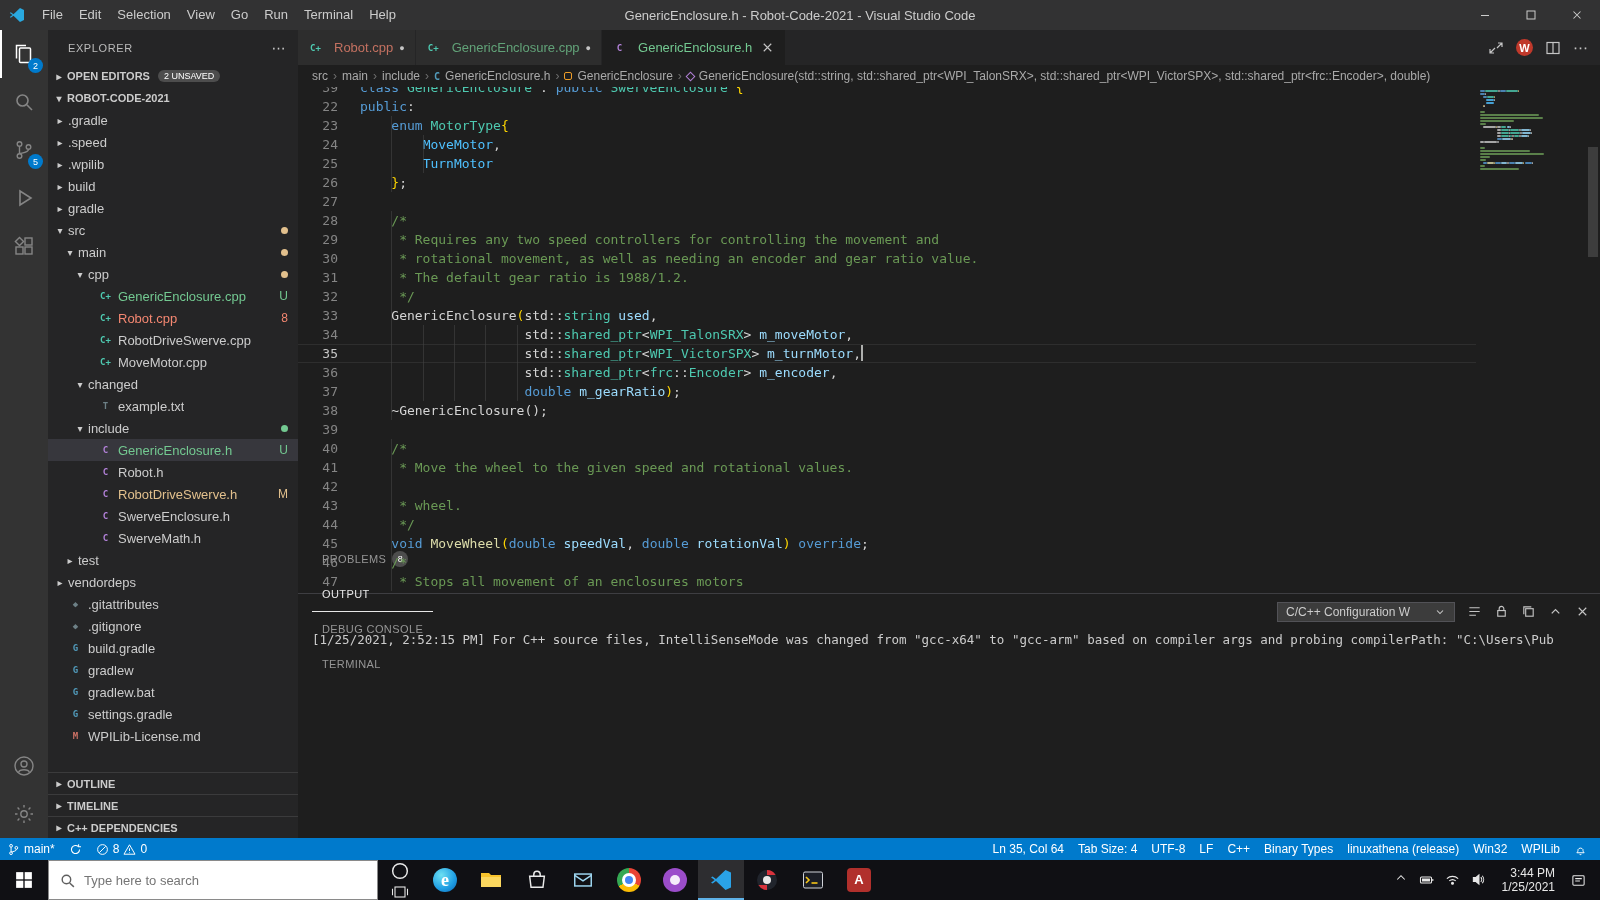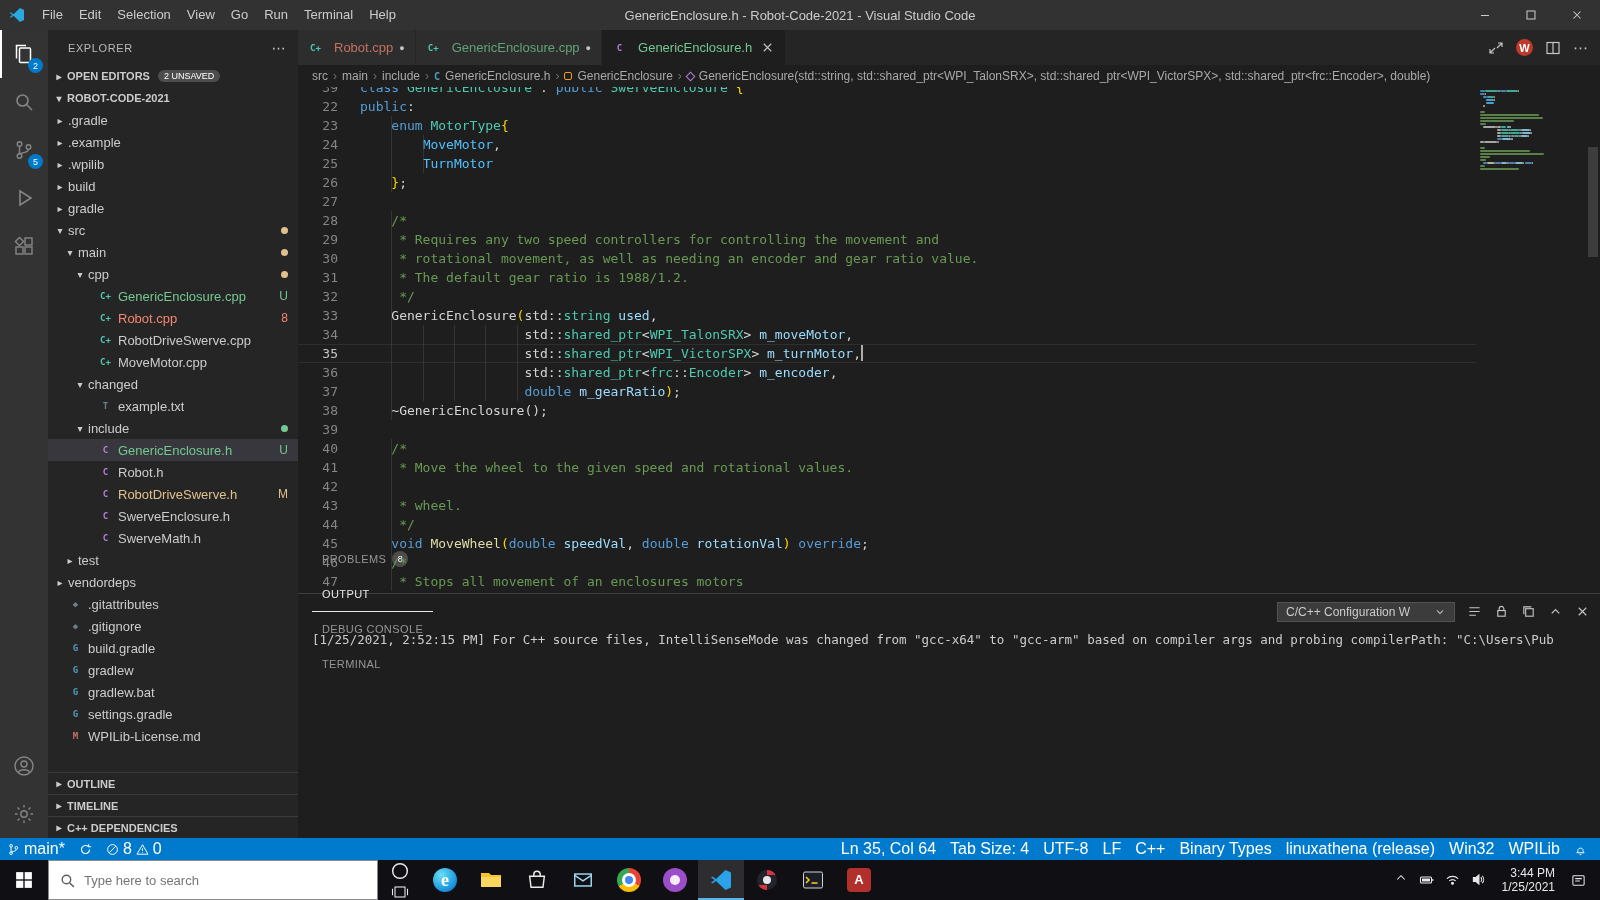--- a/index.html
+++ b/index.html
@@ -87,21 +87,21 @@
   .panel-tab.active{color:#e7e7e7;box-shadow:inset 0 -1px 0 #e7e7e7}
   .panel-badge{background:#4d4d4d;color:#fff;border-radius:50%;font-size:9px;width:16px;height:16px;display:flex;align-items:center;justify-content:center}
   #panel-right{margin-left:auto;display:flex;align-items:center;gap:12px;color:#c5c5c5}
   #channel-select{display:flex;align-items:center;gap:8px;border:1px solid #525257;background:#3c3c3c;color:#cccccc;font-size:12px;padding:2px 8px;min-width:178px;justify-content:space-between;cursor:pointer}
   #panel-actions{display:flex;align-items:center;gap:12px}
   #panel-actions .icon{cursor:pointer}
   #panel-content{flex:1;overflow:hidden;padding:3px 0 0 14px;font-family:"DejaVu Sans Mono",monospace;font-size:12.5px;color:#cccccc}
   .output-line{white-space:nowrap}
 
   
-  #status-bar{height:22px;flex:none;background:#007acc;display:flex;align-items:center;color:#ffffff;font-size:16px}
+  #status-bar{height:22px;flex:none;background:#007acc;display:flex;align-items:center;color:#ffffff;font-size:12px}
   .sb-item{display:flex;align-items:center;gap:4px;padding:0 7px;height:22px;cursor:pointer;white-space:nowrap}
   #status-left{display:flex}
   #status-right{margin-left:auto;display:flex;padding-right:6px}
 
   
   #taskbar{height:40px;flex:none;background:#101014;display:flex;align-items:stretch;color:#e8e8e8}
   #start-button{width:48px;display:flex;align-items:center;justify-content:center;cursor:pointer}
   #taskbar-search{width:330px;background:#ffffff;border:1px solid #8a8a8a;display:flex;align-items:center;gap:8px;padding:0 10px;color:#5f5f5f}
   #taskbar-search input{border:none;outline:none;background:transparent;font-size:13px;color:#7f1d1d;width:100%;font-family:"Liberation Sans",sans-serif}
   .tb-btn{width:44px;display:flex;align-items:center;justify-content:center;cursor:pointer}
@@ -231,21 +231,21 @@
         <span class="chev">▾</span>
         <span>ROBOT-CODE-2021</span>
       </div>
       <div id="tree">
           <div class="tree-row" style="padding-left: 4px;">
             <span class="chev">▸</span>
             <span class="tree-label">.gradle</span>
           </div>
           <div class="tree-row" style="padding-left: 4px;">
             <span class="chev">▸</span>
-            <span class="tree-label">.example</span>
+            <span class="tree-label">.speed</span>
           </div>
           <div class="tree-row" style="padding-left: 4px;">
             <span class="chev">▸</span>
             <span class="tree-label">.wpilib</span>
           </div>
           <div class="tree-row" style="padding-left: 4px;">
             <span class="chev">▸</span>
             <span class="tree-label">build</span>
           </div>
           <div class="tree-row" style="padding-left: 4px;">

